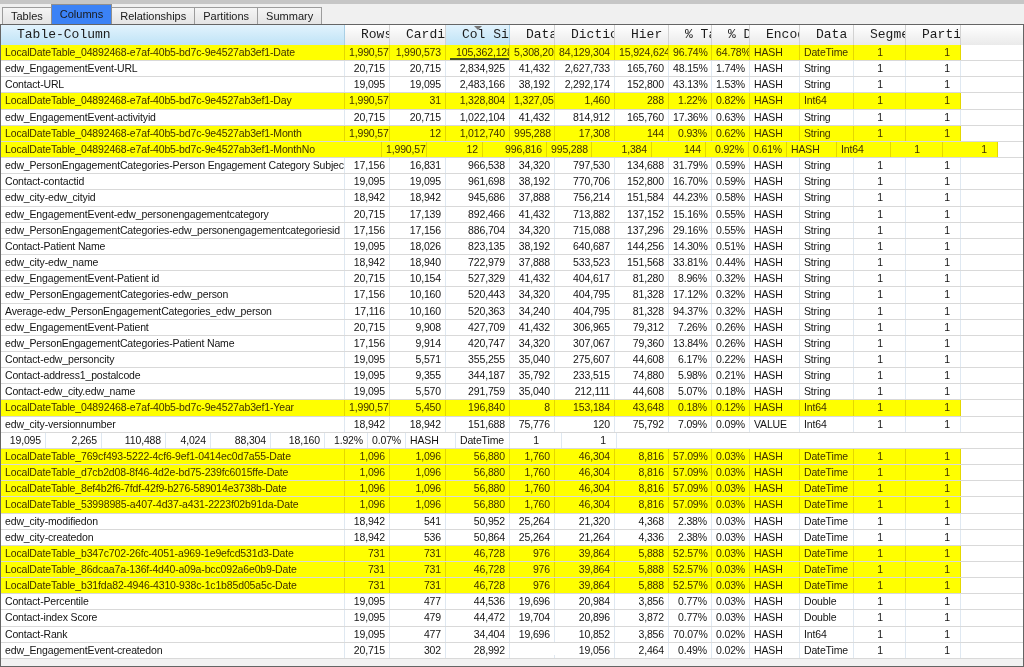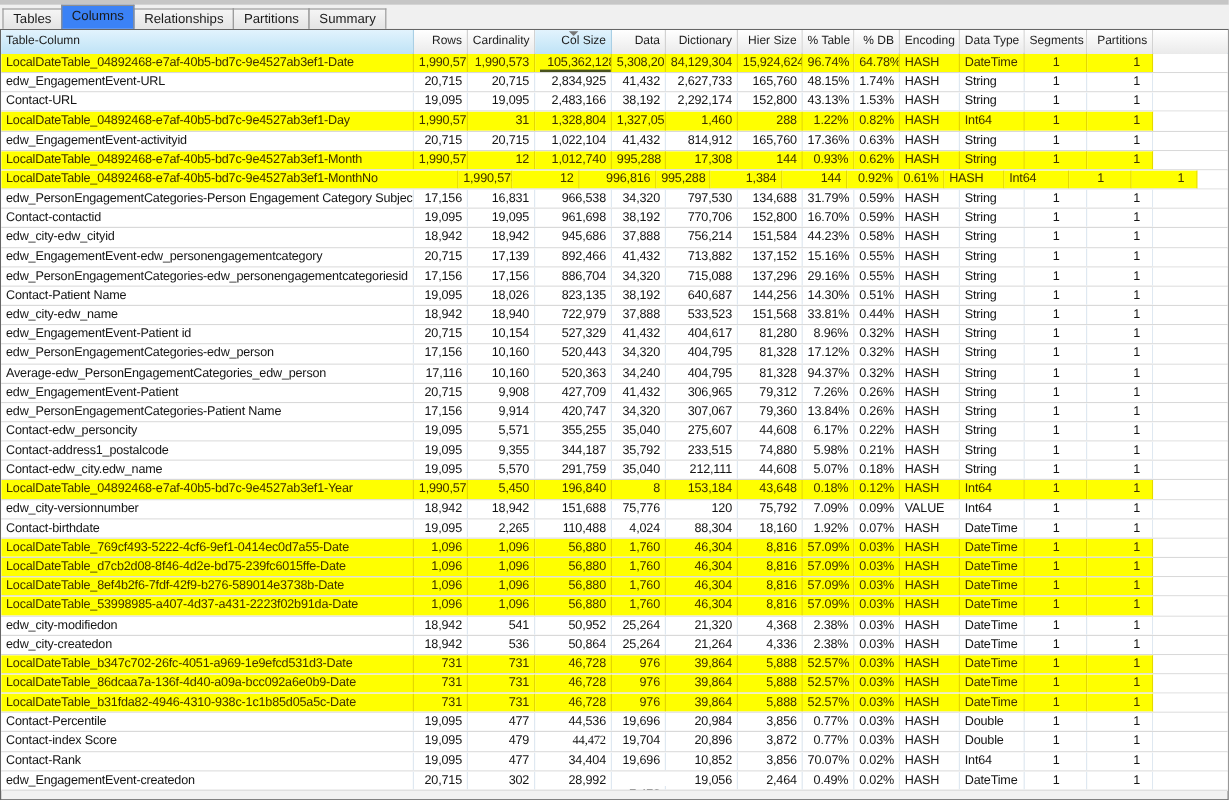--- a/index.html
+++ b/index.html
@@ -23,24 +23,24 @@
   .tab.selected {
     background:#3b82f6; height:20px; line-height:18px;
     border-color:#8f8f8f; position:relative; z-index:4;
   }
   .grid {
     position:absolute; left:0; top:24px; width:1024px; height:643px;
     border:1px solid #656565; background:#f2f2f2; z-index:1;
   }
   .ghead { display:flex; height:20px; border-bottom:1px solid #9ec6e0; background:#fff; }
   .hcell {
-    height:20px; line-height:20px; font-size:10px; color:#1c1c1c;
+    height:20px; line-height:20px; font-size:13px; color:#1c1c1c;
     background:linear-gradient(#ffffff,#eaeaea);
-    border-right:1px solid #d2d2d2; padding:0 4px;
-    position:relative; white-space:nowrap; overflow:hidden; flex-shrink:0;
+    border-right:1px solid #d2d2d2; padding:0 16px;
+    position:relative; white-space:nowrap; overflow:hidden; flex-shrink:0;font-family:Liberation Mono, monospace;
   }
   .hcell.blue { background:linear-gradient(#e2f3fd,#bfe3f6); border-right-color:#a9cfe5; }
   .hcell.hfiller { flex:1; border-right:none; }
   .sort-down {
     position:absolute; top:1px; left:50%; margin-left:-4px;
     width:0; height:0; border-left:4px solid transparent;
     border-right:4px solid transparent; border-top:4px solid #767676;
   }
   .gbody { background:#f2f2f2; }
   .row {
@@ -465,21 +465,20 @@
         <div class="cell a-right" style="width: 54px;">75,792</div>
         <div class="cell a-right" style="width: 43px;">7.09%</div>
         <div class="cell a-right" style="width: 38px;">0.09%</div>
         <div class="cell a-left" style="width: 50px;">VALUE</div>
         <div class="cell a-left" style="width: 54px;">Int64</div>
         <div class="cell a-right" style="width: 52px; padding-right: 22px;">1</div>
         <div class="cell a-right" style="width: 55px; padding-right: 10px;">1</div>
         <div class="cell filler"></div>
       </div>
       <div class="row">
-        <div class="cell a-left" style="width: 344px;">Contact-birthdate</div>
         <div class="cell a-right" style="width: 45px;">19,095</div>
         <div class="cell a-right" style="width: 56px;">2,265</div>
         <div class="cell a-right" style="width: 64px;">110,488</div>
         <div class="cell a-right" style="width: 45px;">4,024</div>
         <div class="cell a-right" style="width: 60px;">88,304</div>
         <div class="cell a-right" style="width: 54px;">18,160</div>
         <div class="cell a-right" style="width: 43px;">1.92%</div>
         <div class="cell a-right" style="width: 38px;">0.07%</div>
         <div class="cell a-left" style="width: 50px;">HASH</div>
         <div class="cell a-left" style="width: 54px;">DateTime</div>
@@ -644,21 +643,21 @@
         <div class="cell a-left" style="width: 50px;">HASH</div>
         <div class="cell a-left" style="width: 54px;">Double</div>
         <div class="cell a-right" style="width: 52px; padding-right: 22px;">1</div>
         <div class="cell a-right" style="width: 55px; padding-right: 10px;">1</div>
         <div class="cell filler"></div>
       </div>
       <div class="row">
         <div class="cell a-left" style="width: 344px;">Contact-index Score</div>
         <div class="cell a-right" style="width: 45px;">19,095</div>
         <div class="cell a-right" style="width: 56px;">479</div>
-        <div class="cell a-right" style="width: 64px; font-family: Liberation Serif, serif;">44,472</div>
+        <div class="cell a-right" style="width: 64px;">44,472</div>
         <div class="cell a-right" style="width: 45px;">19,704</div>
         <div class="cell a-right" style="width: 60px;">20,896</div>
         <div class="cell a-right" style="width: 54px;">3,872</div>
         <div class="cell a-right" style="width: 43px;">0.77%</div>
         <div class="cell a-right" style="width: 38px;">0.03%</div>
         <div class="cell a-left" style="width: 50px;">HASH</div>
         <div class="cell a-left" style="width: 54px;">Double</div>
         <div class="cell a-right" style="width: 52px; padding-right: 22px;">1</div>
         <div class="cell a-right" style="width: 55px; padding-right: 10px;">1</div>
         <div class="cell filler"></div>

